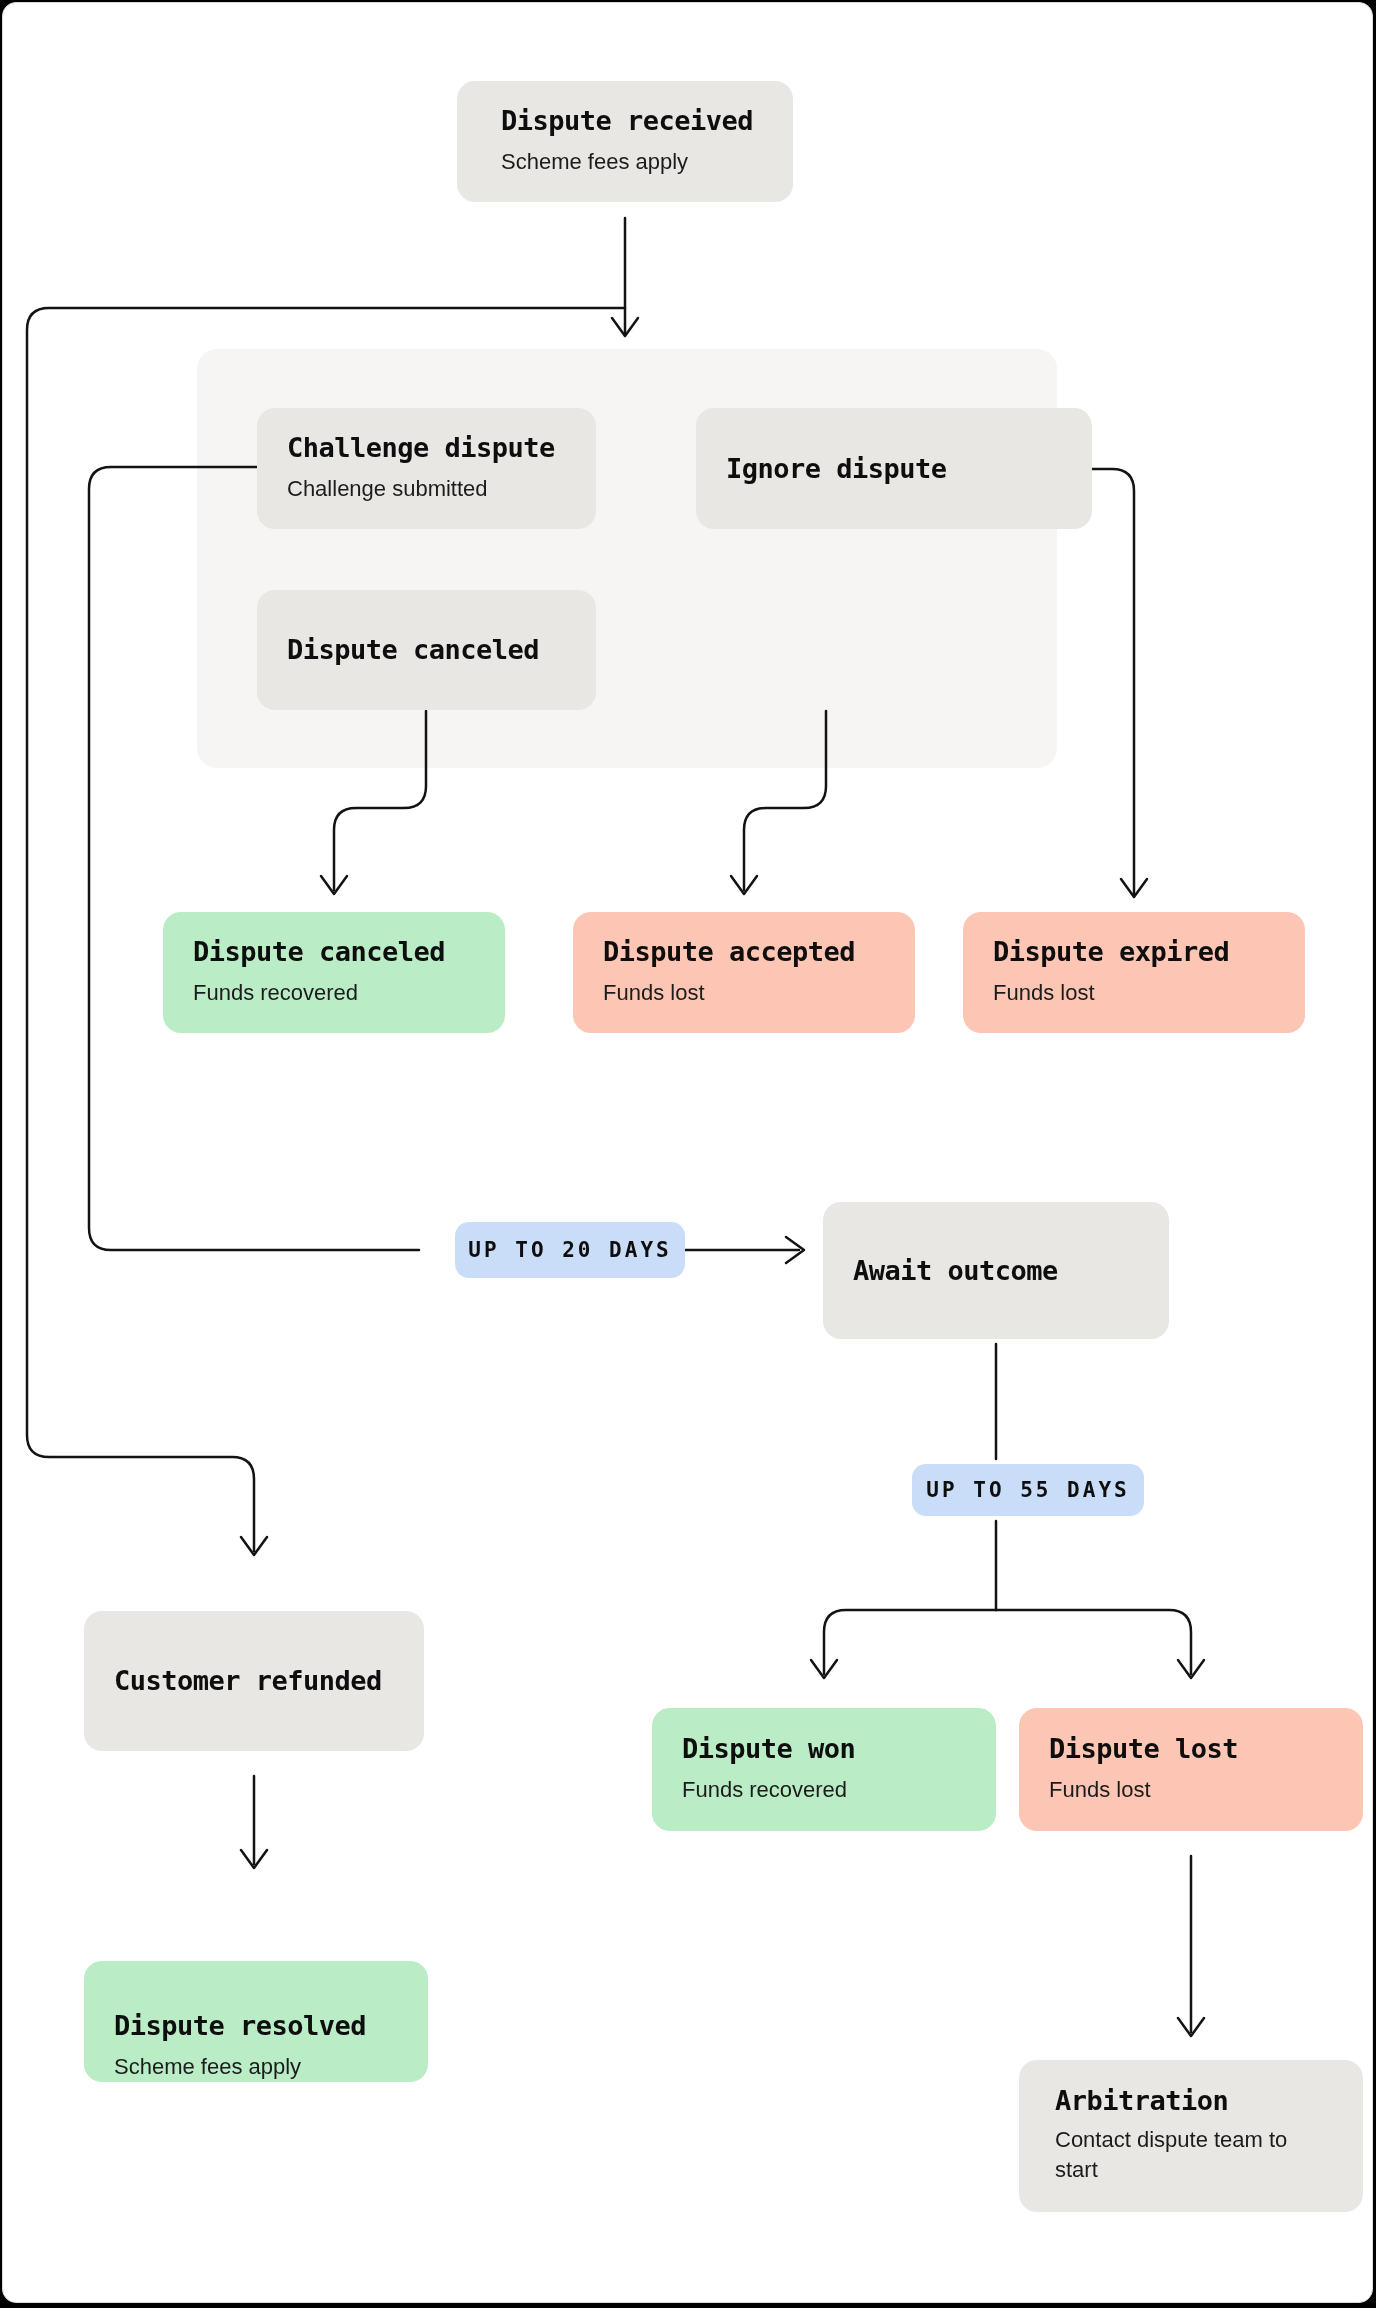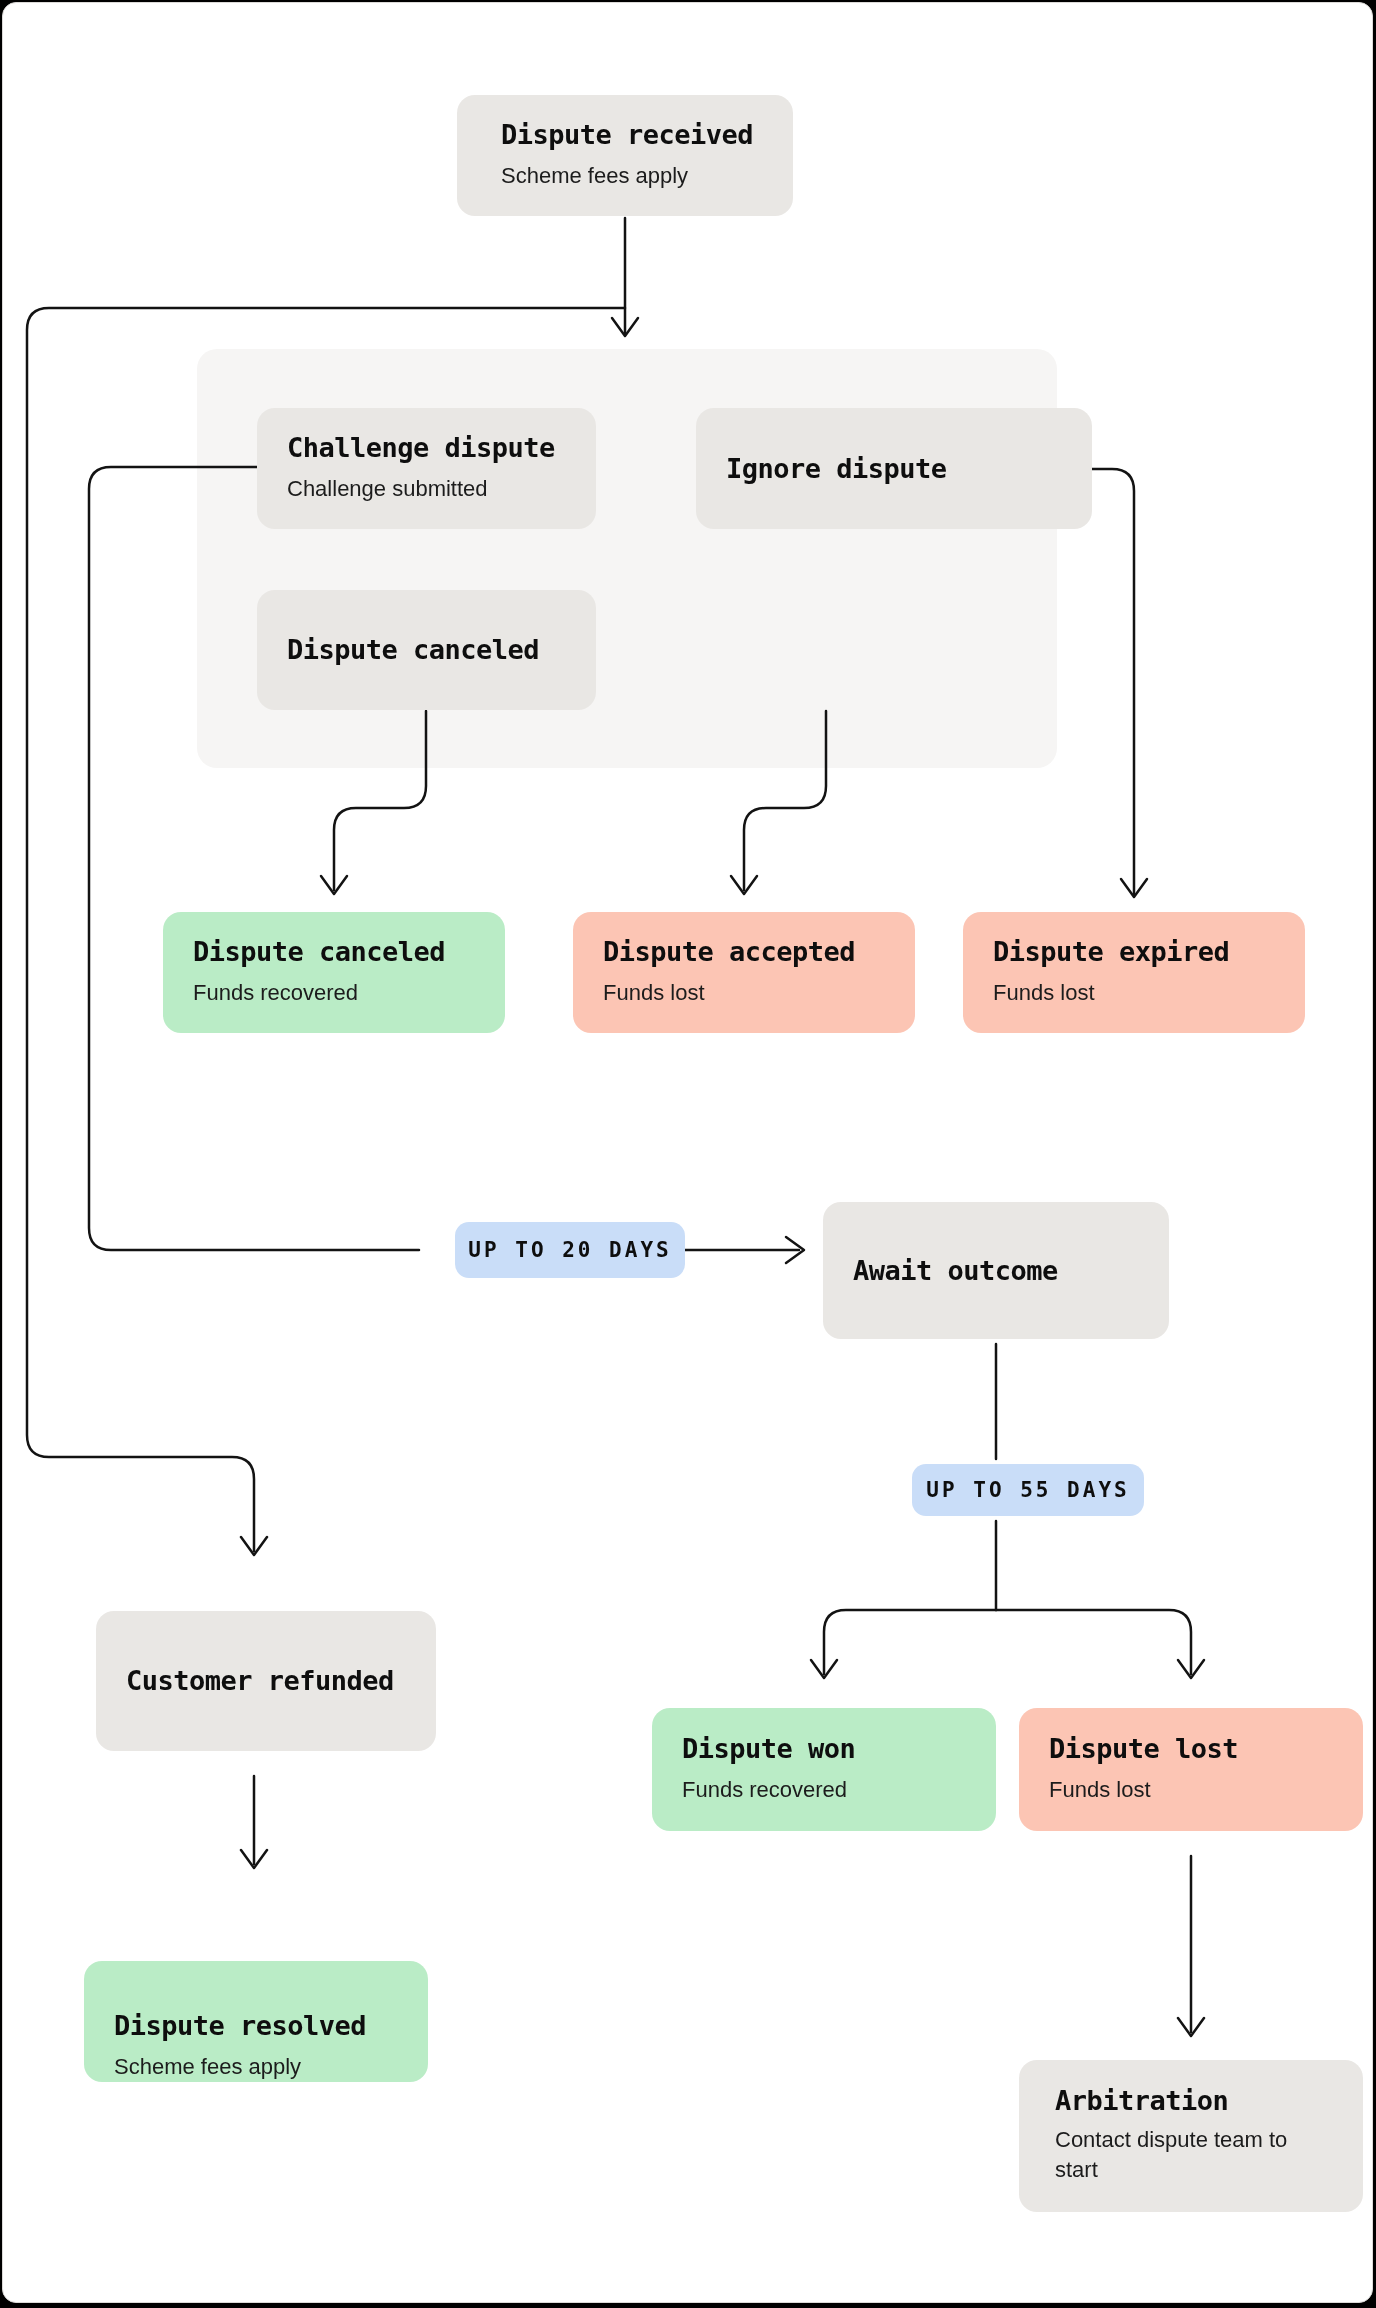--- a/index.html
+++ b/index.html
@@ -21,30 +21,30 @@
   .gray{background:var(--node_gray,#e9e7e4);}
   .green{background:var(--node_green,#baecc6);}
   .salmon{background:var(--node_salmon,#fcc5b4);}
 
   .badge{position:absolute;background:var(--badge_blue,#c9ddf8);border-radius:14px;
         display:flex;align-items:center;justify-content:center;
         font-family:"DejaVu Sans Mono",monospace;font-weight:700;font-size:21px;
         letter-spacing:3px;color:var(--title,#131313);white-space:nowrap;margin-left:32px;}
 
   
-  #n-received{left:457px;top:95px;width:336px;height:121px;padding-left:44px;}
+  #n-received{left:457px;top:81px;width:336px;height:121px;padding-left:44px;}
   #n-challenge{left:257px;top:408px;width:339px;height:121px;}
   #n-ignore{left:696px;top:408px;width:396px;height:121px;}
   #n-canceled-opt{left:257px;top:590px;width:339px;height:120px;}
   #n-accept{left:657px;top:590px;width:339px;height:120px;}
   #n-canceled{left:163px;top:912px;width:342px;height:121px;}
   #n-accepted{left:573px;top:912px;width:342px;height:121px;}
   #n-expired{left:963px;top:912px;width:342px;height:121px;}
   #n-await{left:823px;top:1202px;width:346px;height:137px;}
-  #n-customer{left:84px;top:1611px;width:340px;height:140px;margin-left:12px;}
+  #n-customer{left:84px;top:1611px;width:340px;height:140px;}
   #n-resolved{left:84px;top:1961px;width:344px;height:121px;justify-content:flex-end;}
   #n-won{left:652px;top:1708px;width:344px;height:123px;}
   #n-lost{left:1019px;top:1708px;width:344px;height:123px;}
   #n-arbitration{left:1019px;top:2060px;width:344px;height:152px;padding-top:22px;padding-bottom:22px;gap:9px;padding-left:36px;}
   #n-arbitration .s{max-width:262px;}
   #badge20{left:423px;top:1222px;width:230px;height:56px;}
   #badge55{left:880px;top:1464px;width:232px;height:52px;}
 </style>
 </head>
 <body>

